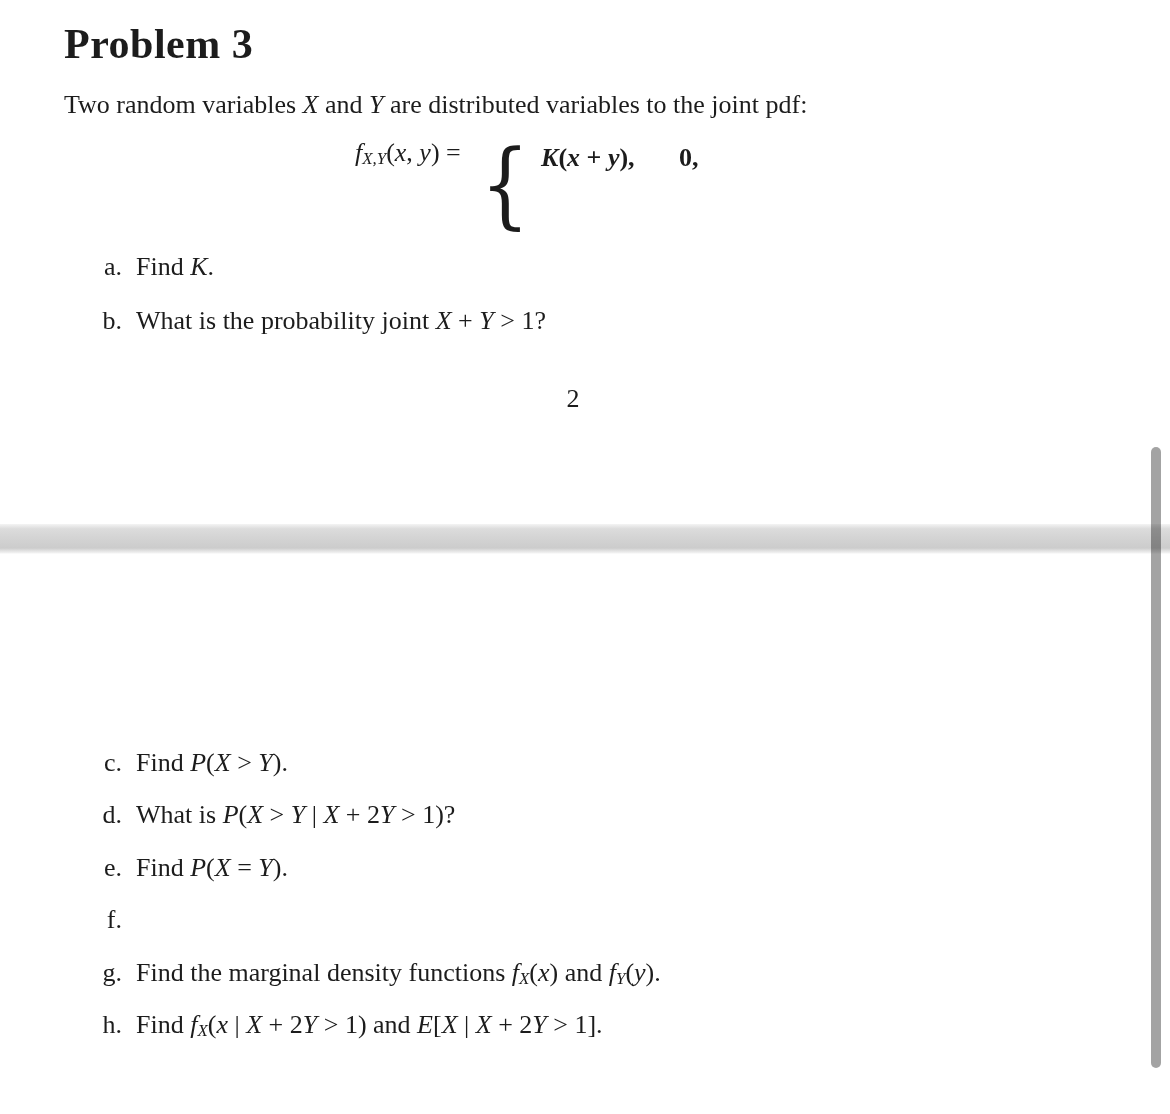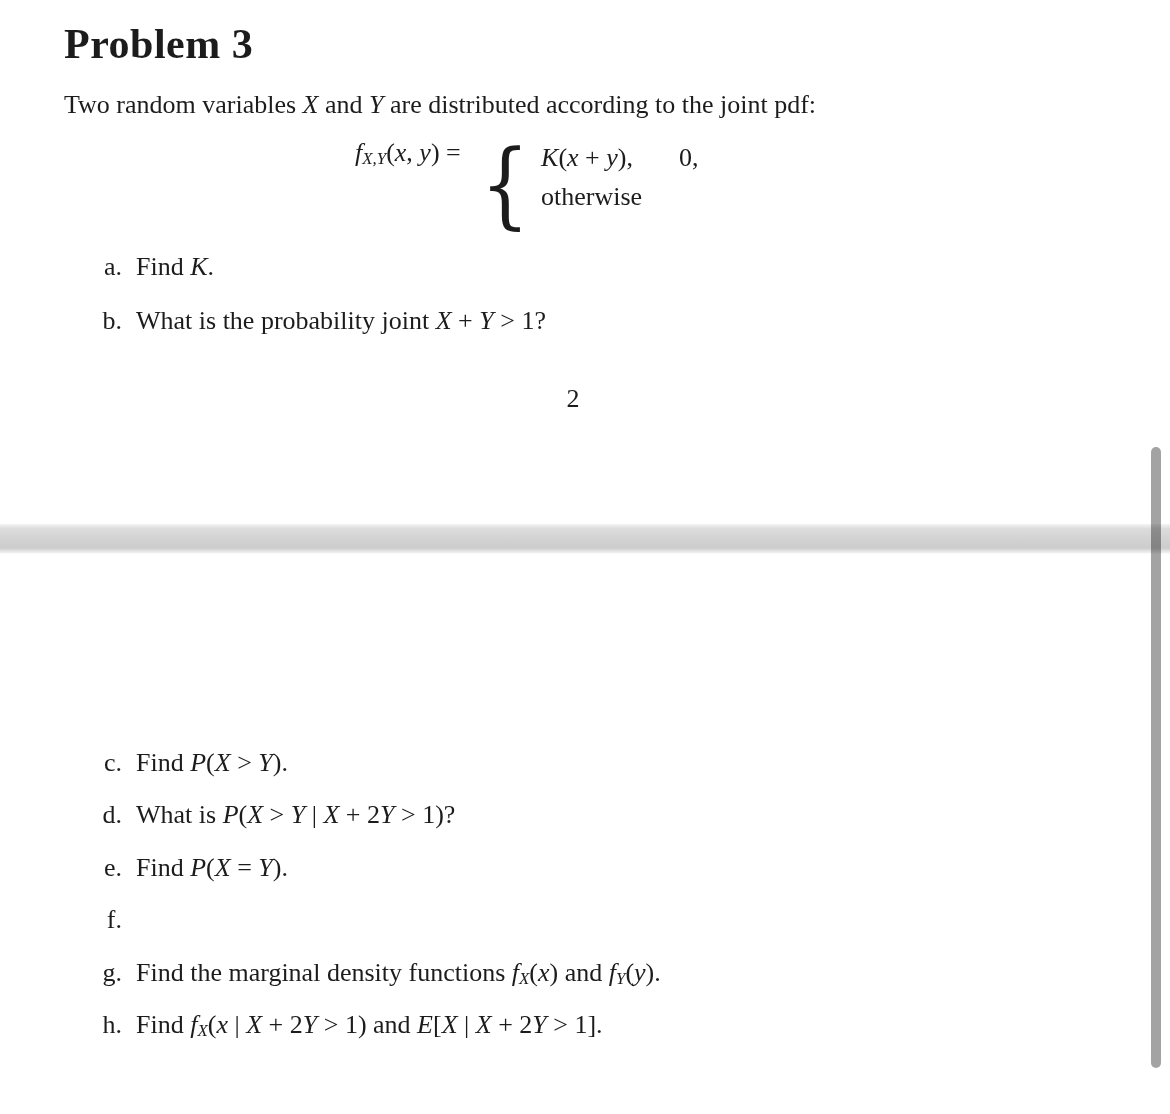--- a/index.html
+++ b/index.html
@@ -32,21 +32,21 @@
     font-family:"DejaVu Serif", serif;
     font-size:94px; line-height:1; font-weight:400;
     transform:scaleX(0.82);
     margin-right:6px;
     color:#1c1c1c;
   }
   .eq-cases {
     display:grid; grid-template-columns:auto auto;
     column-gap:26px; line-height:39px;
   }
-  .eq-cases .expr { min-width:112px; white-space:pre; }
+  .eq-cases .expr { min-width:112px; white-space:pre;font-weight:bold; }
   .eq-cases .cond { white-space:pre; }
 
   .problem-item {
     position:absolute; left:64px; width:1020px;
     font-size:26px; line-height:30px;
     display:flex;
   }
   .item-label {
     display:inline-block; width:58px; text-align:right;
     margin-right:14px; flex:0 0 58px;
@@ -77,29 +77,28 @@
   .s-it { font-style:italic; }
   .s-subit { font-style:italic; font-size:0.65em; vertical-align:-0.2em; }
 </style>
 </head>
 <body>
 
 <div class="content">
 
   <div class="doc-title">Problem 3</div>
 
-  <div class="intro"><span>Two random variables </span><span class="s-it">X</span><span> and </span><span class="s-it">Y</span><span> are distributed according to the joint pdf:</span></div>
+  <div class="intro"><span>Two random variables </span><span class="s-it">X</span><span> and </span><span class="s-it">Y</span><span> are distributed variables to the joint pdf:</span></div>
 
   <div class="equation">
     <span class="eq-lhs"><span class="s-it">f</span><span class="s-subit">X,Y</span><span>(</span><span class="s-it">x</span><span>, </span><span class="s-it">y</span><span>) = </span></span>
     <span class="eq-brace">{</span>
     <span class="eq-cases">
       <span class="expr"><span class="s-it">K</span><span>(</span><span class="s-it">x</span><span> + </span><span class="s-it">y</span><span>),</span></span>
       <span class="expr"><span>0,</span></span>
-      <span class="cond"><span>otherwise</span></span>
     </span>
   </div>
 
   <div class="problem-item" style="top:252px">
     <span class="item-label">a.</span>
     <span class="item-text"><span>Find </span><span class="s-it">K</span><span>.</span></span>
   </div>
   <div class="problem-item" style="top:306px">
     <span class="item-label">b.</span>
     <span class="item-text"><span>What is the probability joint </span><span class="s-it">X</span><span> + </span><span class="s-it">Y</span><span> &gt; 1?</span></span>

